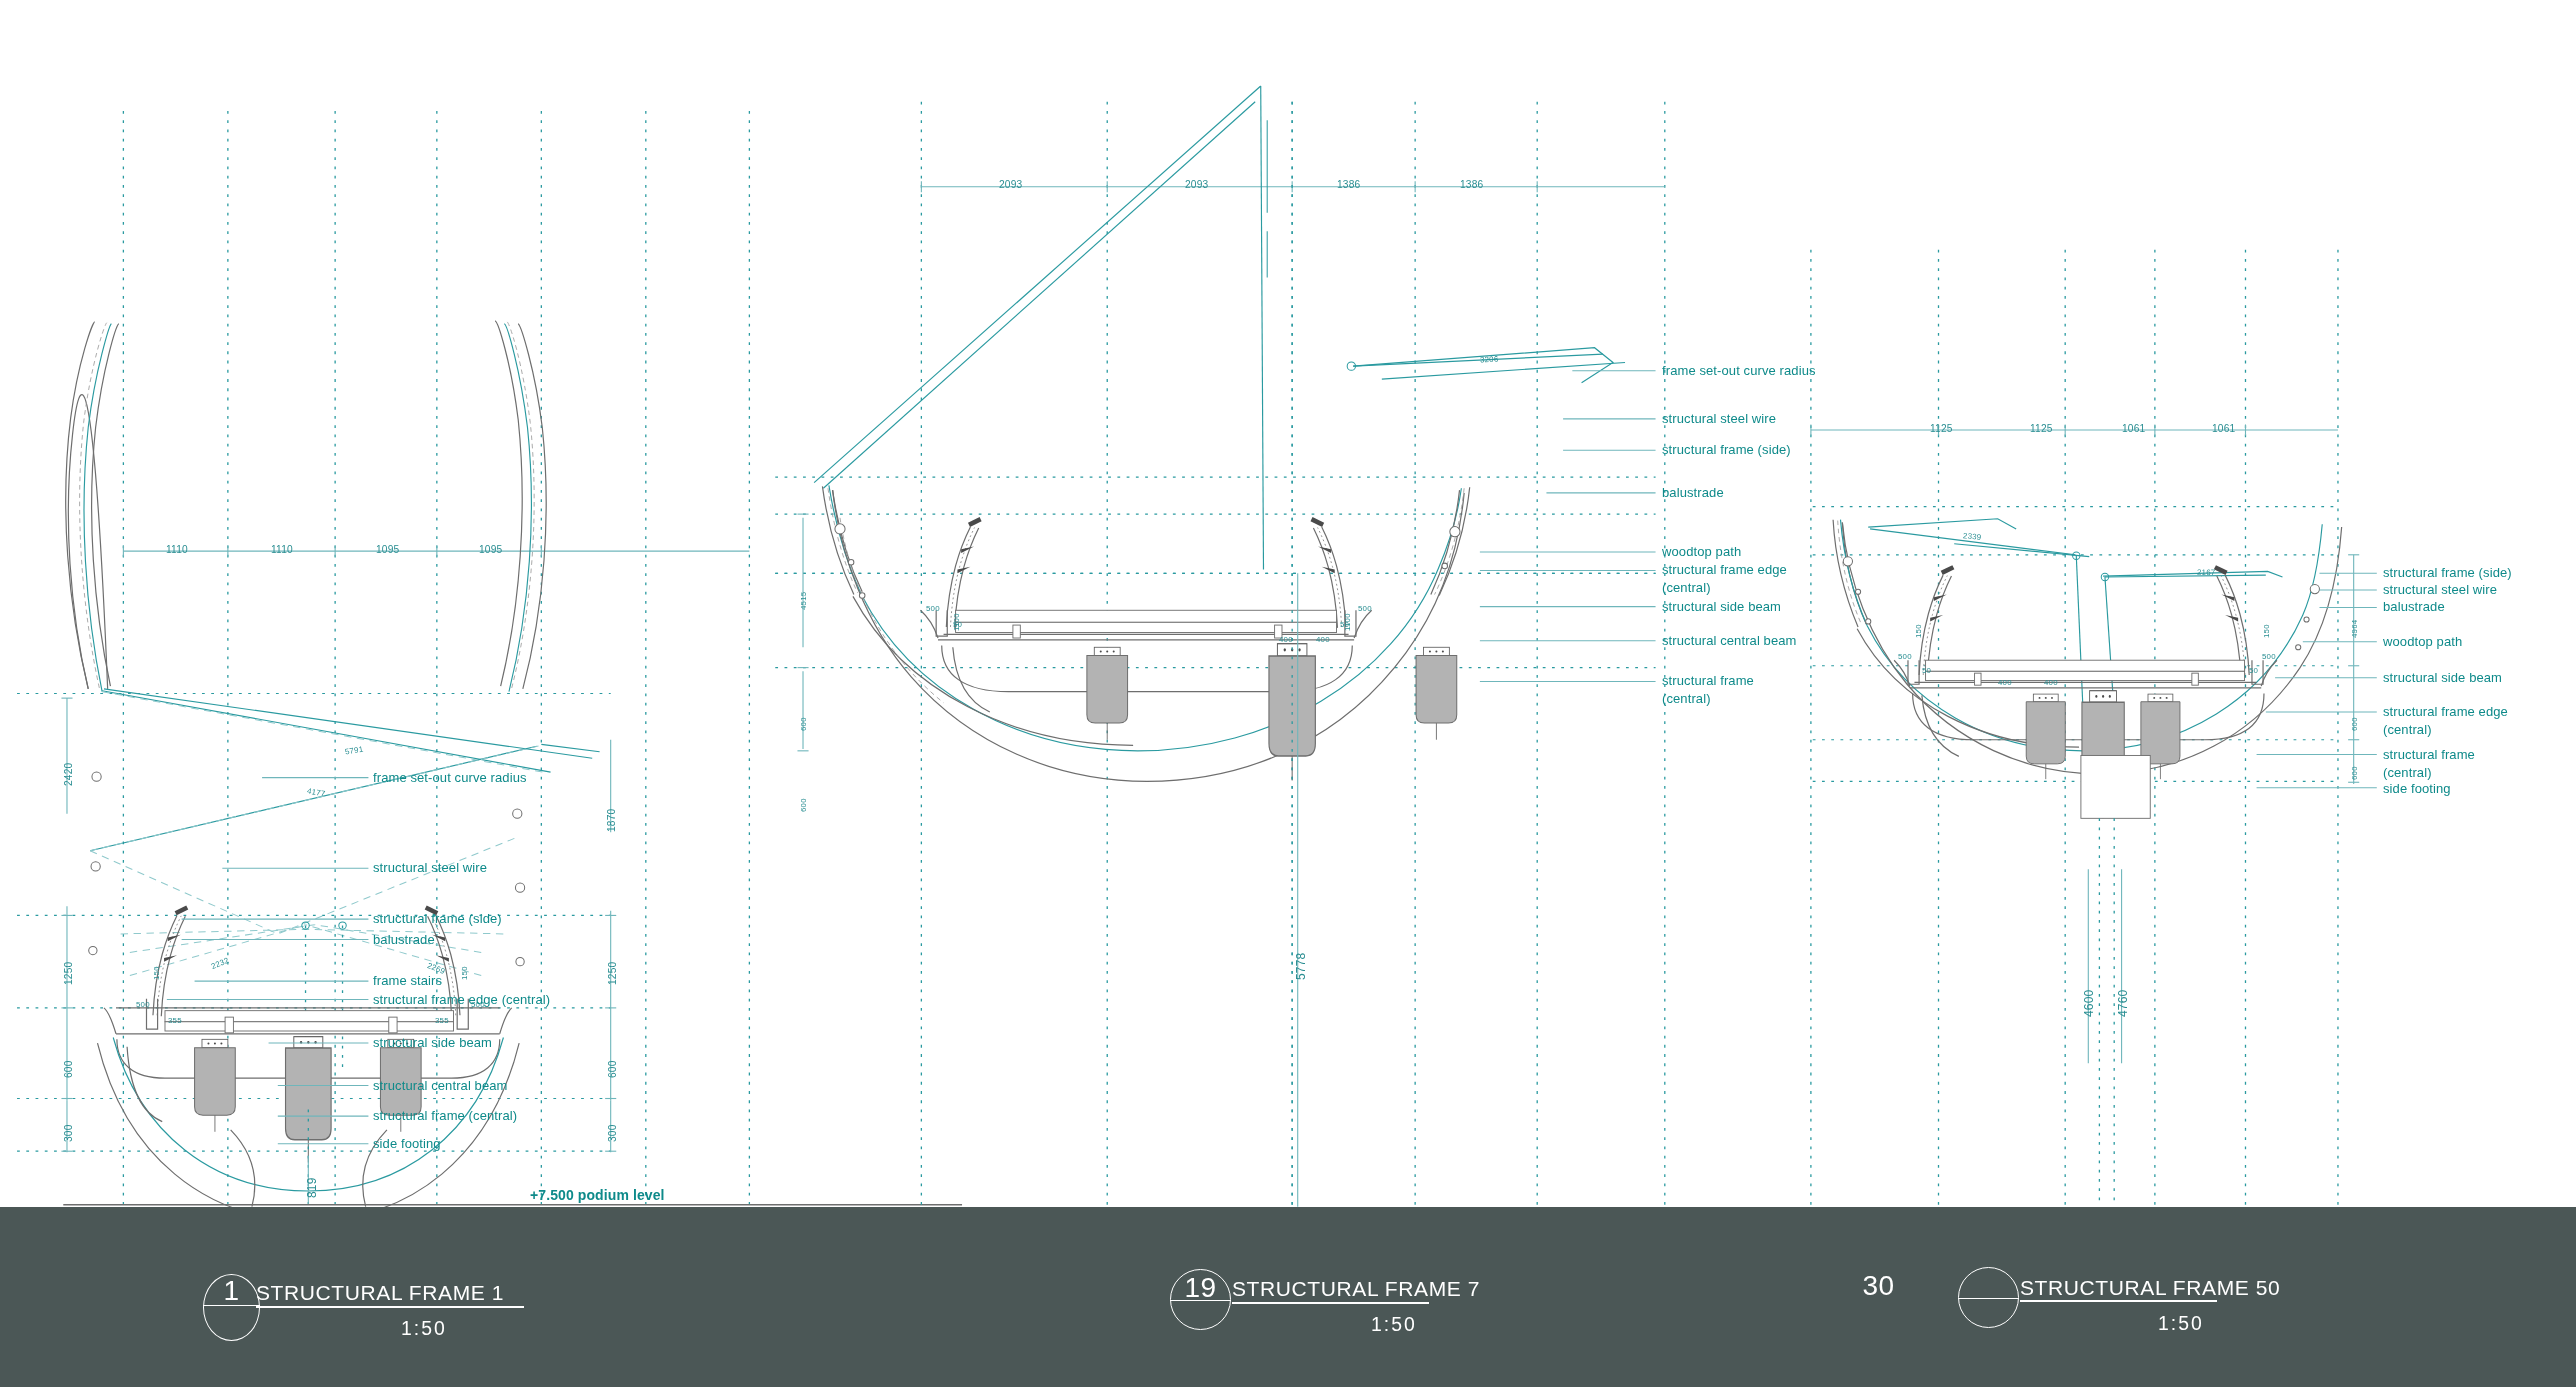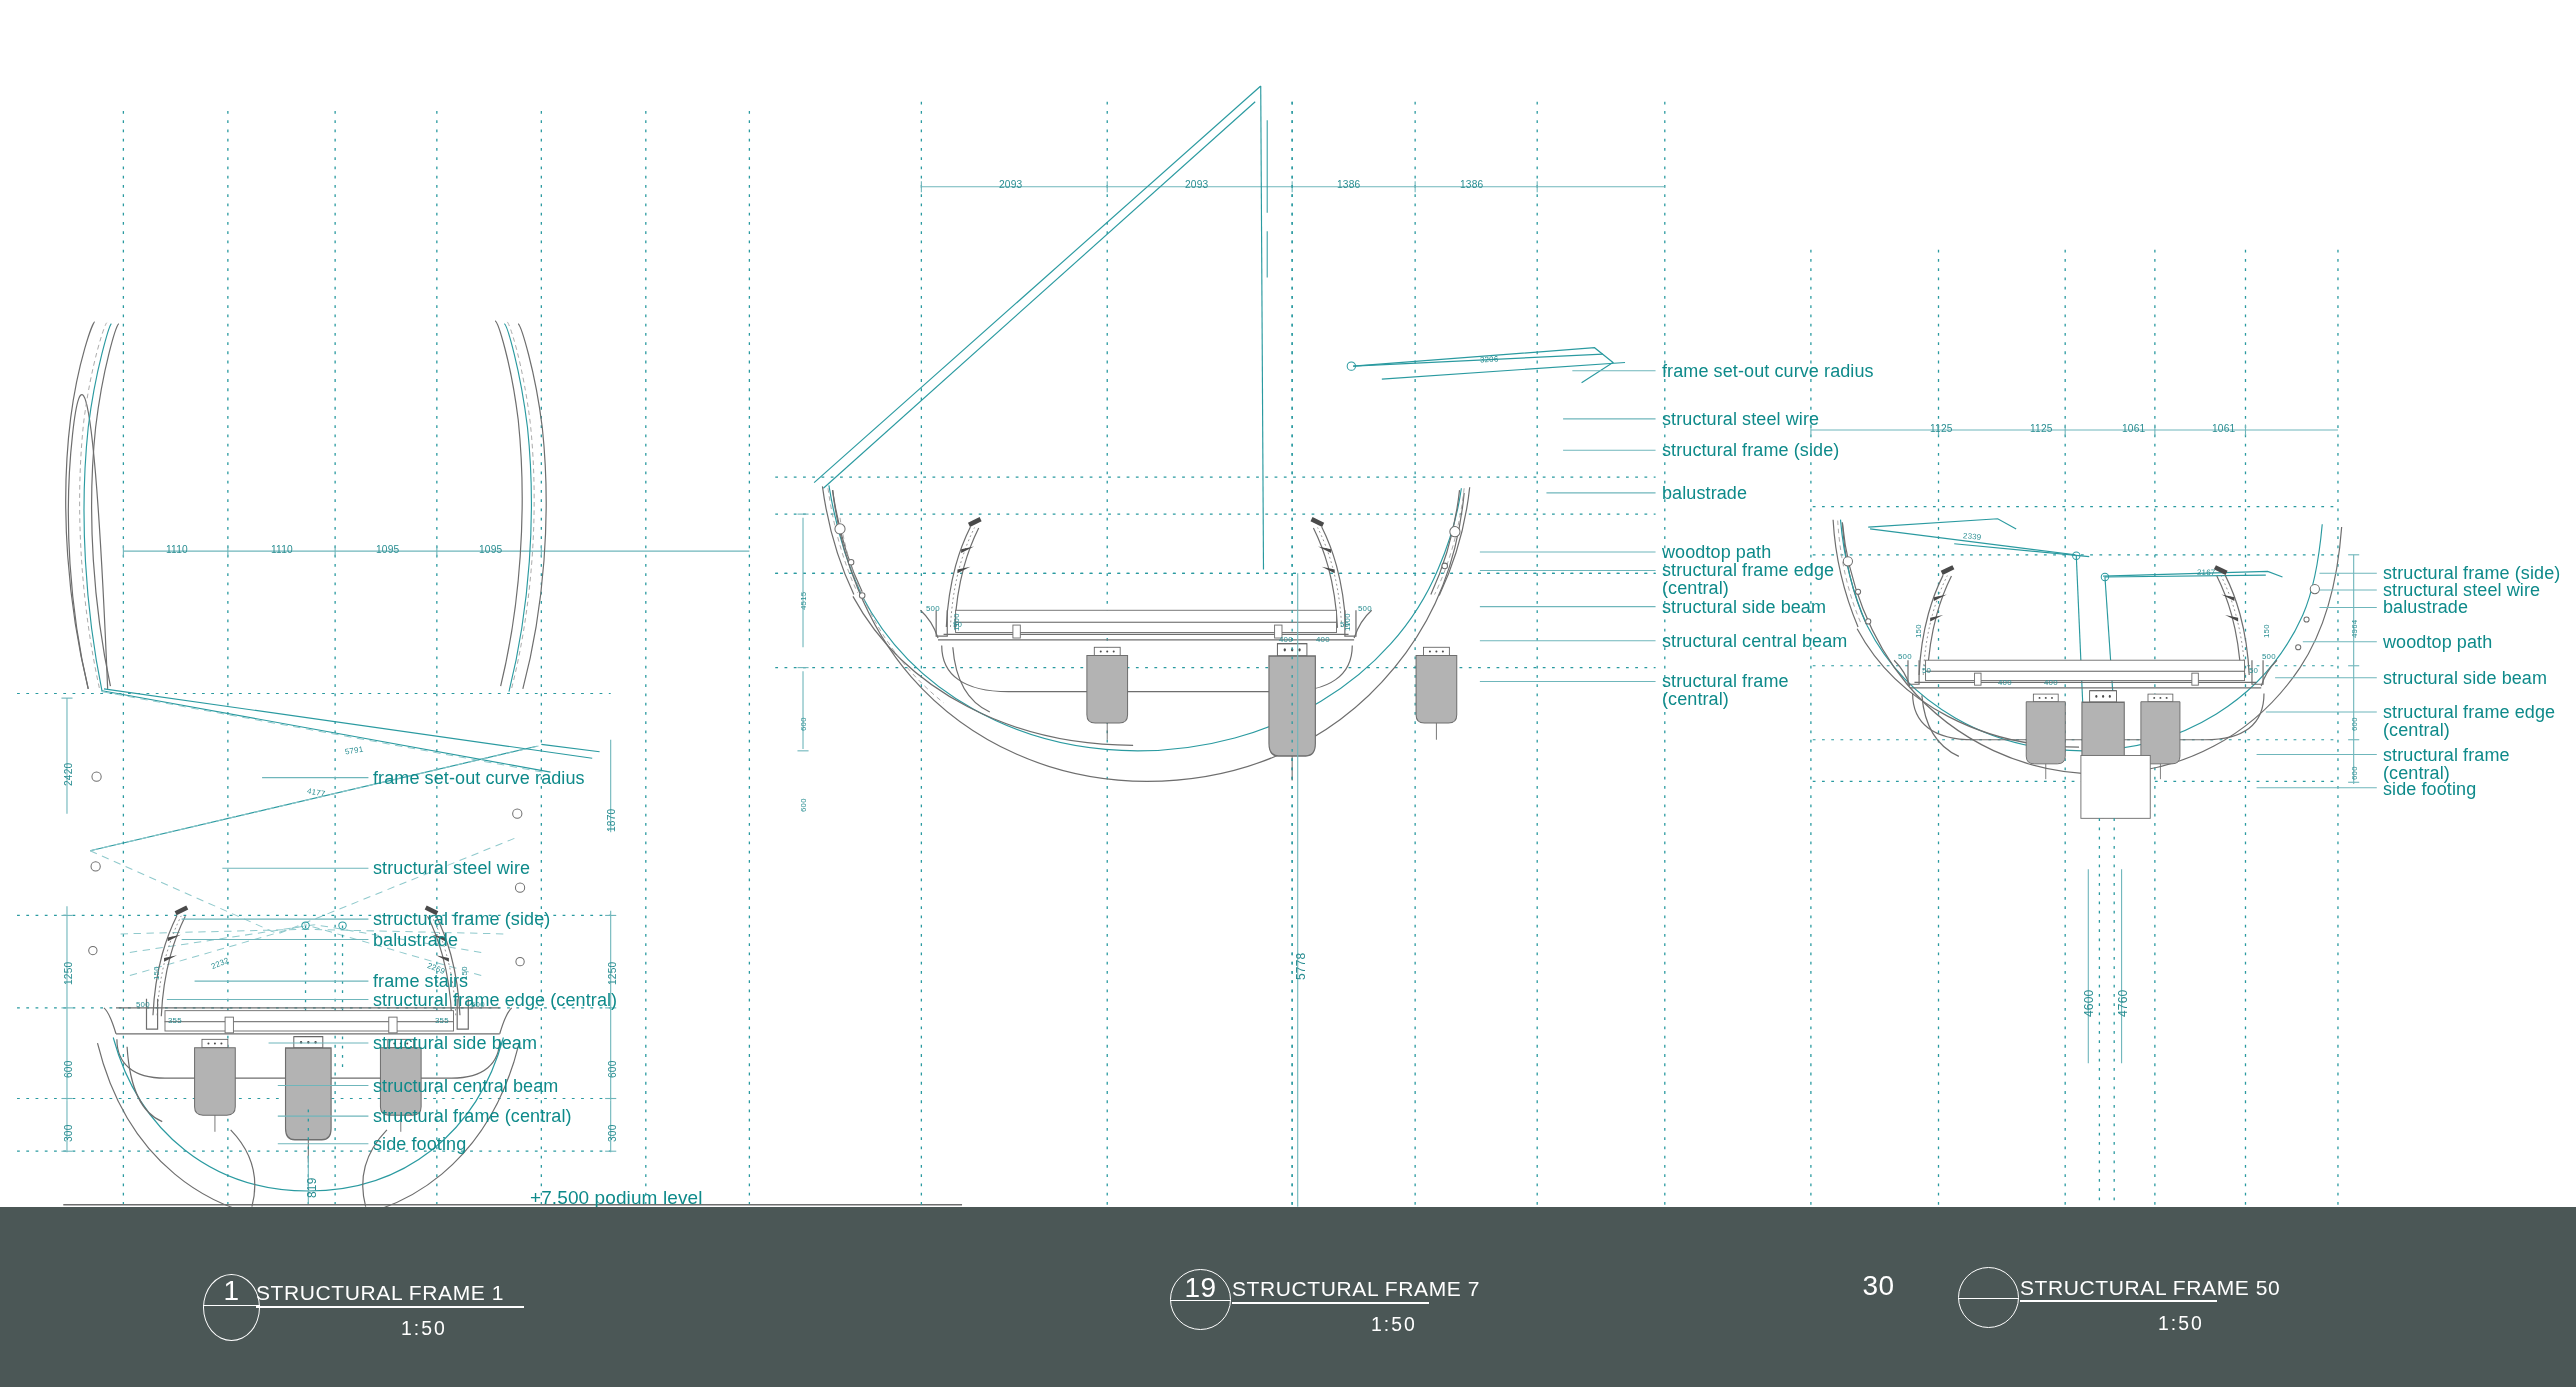--- a/index.html
+++ b/index.html
@@ -8,25 +8,25 @@
   #sheet{position:absolute;inset:0;width:2576px;height:1387px;background:#fff;}
   #svgroot{position:absolute;left:0;top:0;width:2576px;height:1387px;}
   .footerband{position:absolute;left:0;top:1207px;width:2576px;height:180px;background:#4b5756;}
   .tblock{position:absolute;color:#ffffff;}
   .tb-circ{position:absolute;border:1.5px solid #fff;border-radius:50%;box-sizing:border-box;}
   .tb-circline{position:absolute;background:#fff;height:1.4px;}
   .tb-num{position:absolute;font-size:28px;line-height:1;letter-spacing:0.5px;text-align:center;}
   .tb-title{position:absolute;font-size:21px;letter-spacing:0.6px;white-space:nowrap;}
   .tb-rule{position:absolute;background:#fff;height:1.5px;}
   .tb-scale{position:absolute;font-size:19.4px;letter-spacing:2px;white-space:nowrap;}
-  .anno{position:absolute;color:#0e8a8a;font-size:18px;line-height:18px;white-space:pre;letter-spacing:0.1px;}
+  .anno{position:absolute;color:#0e8a8a;font-size:13px;line-height:18px;white-space:pre;letter-spacing:0.1px;}
   .dimtxt{position:absolute;color:#2a8e92;font-size:10.2px;letter-spacing:0.2px;white-space:nowrap;}
   .dimtxt.v{transform-origin:0 0;transform:rotate(-90deg);}
   .dimtxt.sm{font-size:7.9px;}
-  .podium{position:absolute;color:#0e8a8a;font-size:19px;white-space:nowrap;letter-spacing:0.1px;}
+  .podium{position:absolute;color:#0e8a8a;font-size:14px;white-space:nowrap;letter-spacing:0.1px;font-weight:bold;}
 </style>
 </head>
 <body>
 
 <div id="sheet">
 
   <svg id="svgroot" viewBox="0 0 2785 1500">
     <defs>
       <style>
         .grid  { stroke:#2a9aa0; stroke-width:1.4; stroke-dasharray:3 7; fill:none; }

